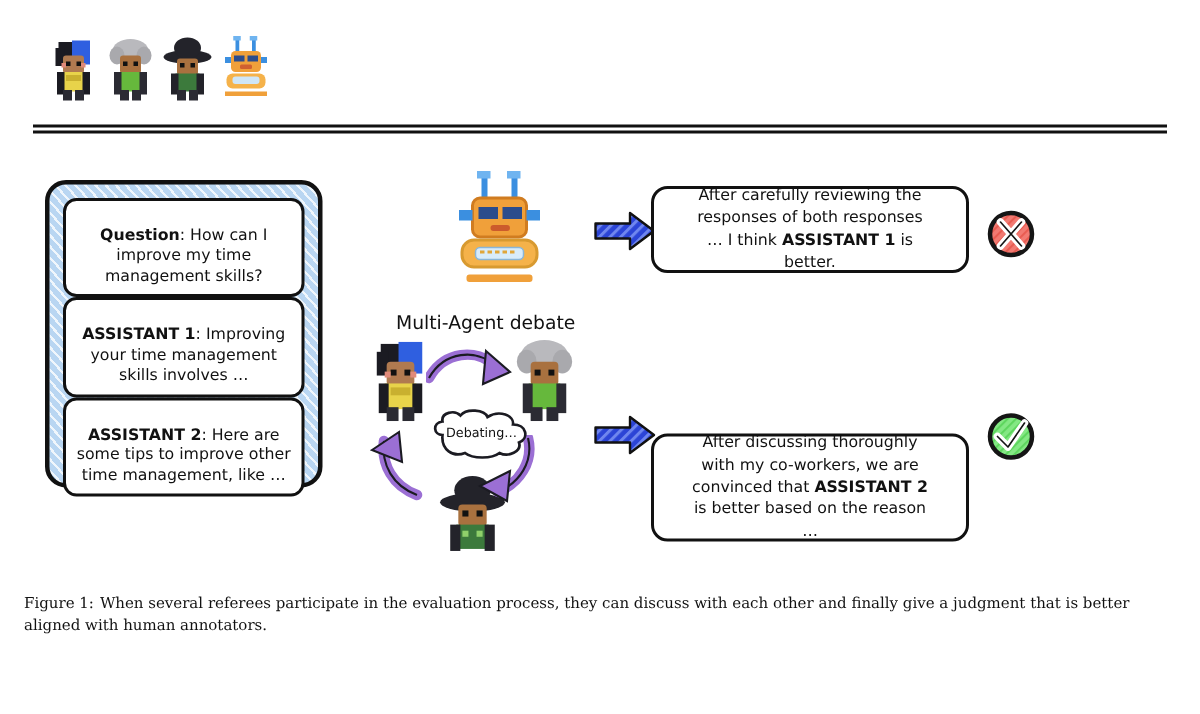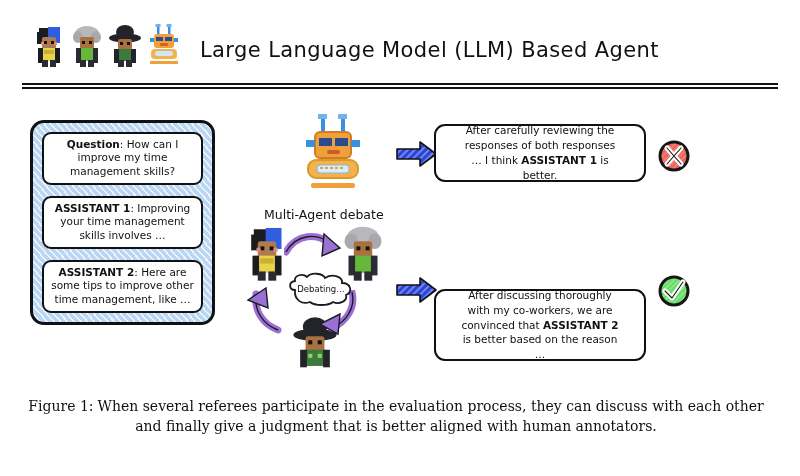--- a/index.html
+++ b/index.html
@@ -45,21 +45,21 @@
     position: absolute; left: 30px; top: 120px; width: 185px; height: 205px;
     border: 3px solid #111; border-radius: 14px;
     background-color: #b9d6f2;
     background-image: repeating-linear-gradient(
         48deg, rgba(255,255,255,.78) 0 1.5px, rgba(255,255,255,0) 1.5px 5px);
     padding: 9px 9px;
     display: flex; flex-direction: column; justify-content: space-between;
   }
   .msg-card {
     background: #fff; border: 2px solid #111; border-radius: 9px;
-    padding: 4px 5px 5px;
+    padding: 17px 5px 5px;
     font-family: "DejaVu Sans", sans-serif;
     font-size: 10.5px; line-height: 1.28; color: #111;
     text-align: center;
   }
   .msg-card b { font-weight: bold; }
 
   
   #single-robot { position: absolute; left: 302px; top: 114px; }
 
   
@@ -100,22 +100,22 @@
 
   
   .verdict { position: absolute; }
   #verdict-wrong { left: 658px; top: 140px; }
   #verdict-right { left: 658px; top: 275px; }
 
   
   #caption {
     position: absolute; left: 16px; top: 396px; width: 760px;
     font-family: "DejaVu Serif", serif;
-    font-size: 14px; line-height: 1.45; color: #111;
-    text-align: center;
+    font-size: 10px; line-height: 1.45; color: #111;
+    text-align: left;
   }
   #caption .fignum { margin-right: 4px; }
 </style>
 </head>
 <body>
 
 <div id="page">
 
   <div id="header">
 
@@ -176,21 +176,20 @@
         <rect x="14" y="19" width="8" height="3" rx="1" fill="#d06030"></rect>
         <rect x="4" y="14" width="4" height="4" fill="#3b8fe0"></rect>
         <rect x="28" y="14" width="4" height="4" fill="#3b8fe0"></rect>
         <rect x="5" y="25" width="26" height="10" rx="4" fill="#f5b24a"></rect>
         <rect x="9" y="27" width="18" height="5" rx="2" fill="#cfe6f7"></rect>
         <rect x="4" y="37" width="28" height="3" fill="#f0a03a"></rect>
       </svg>
 
     </div>
 
-    <div id="header-title">Large Language Model (LLM) Based Agent</div>
   </div>
 
   <div id="header-rule">
     <div class="ln ln1"></div>
       <div class="ln ln2"></div>
   </div>
 
   <div class="section-label" id="label-multi">Multi-Agent debate</div>
 
   <div id="input-panel">

